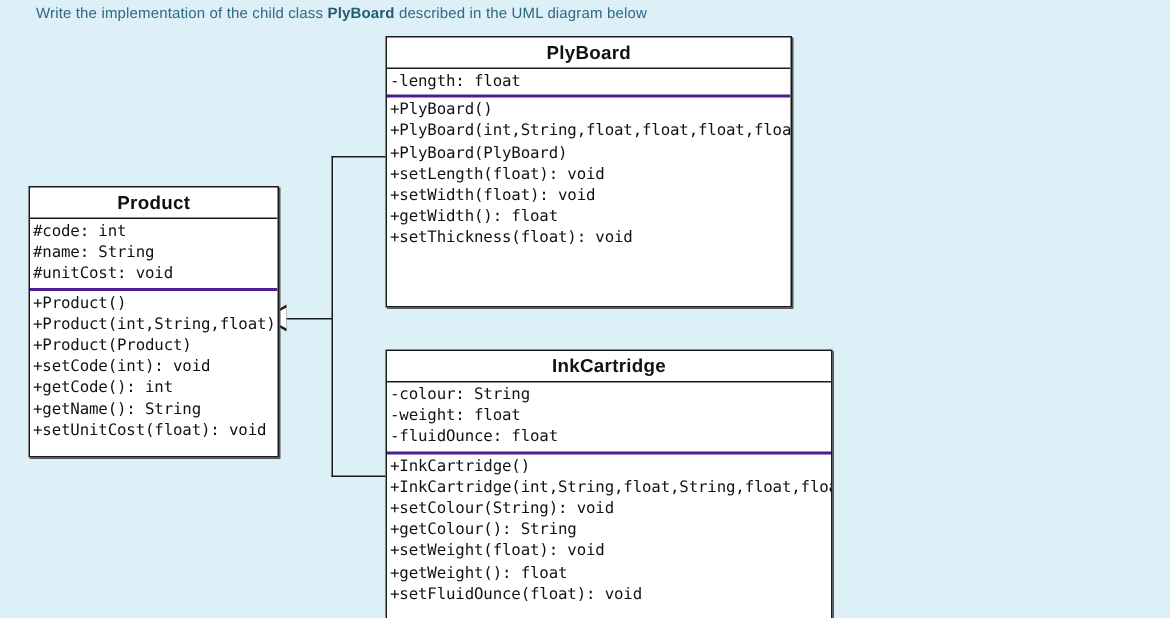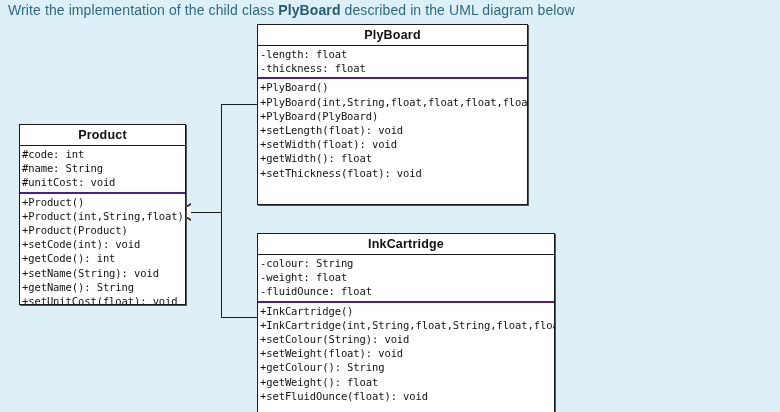--- a/index.html
+++ b/index.html
@@ -18,23 +18,23 @@
     position: absolute;
     left: 0;
     top: 0;
     width: 780px;
     height: 412px;
   }
 
   
   .prompt {
     position: absolute;
-    left: 8px;
+    left: 24px;
     top: 2px;
-    font-size: 14px;
+    font-size: 10px;
     color: #2e6a82;
     letter-spacing: 0.1px;
     white-space: nowrap;
     line-height: 16px;
   }
   .prompt .strong {
     font-weight: bold;
     color: #255c74;
   }
 
@@ -133,32 +133,30 @@
       <div class="uml-row">#code: int</div>
       <div class="uml-row">#name: String</div>
       <div class="uml-row">#unitCost: void</div>
     </div>
     <div class="uml-compartment uml-methods">
       <div class="uml-row">+Product()</div>
       <div class="uml-row">+Product(int,String,float)</div>
       <div class="uml-row">+Product(Product)</div>
       <div class="uml-row">+setCode(int): void</div>
       <div class="uml-row">+getCode(): int</div>
-      <div class="uml-row">+setName(String): void</div>
       <div class="uml-row">+getName(): String</div>
       <div class="uml-row">+setUnitCost(float): void</div>
 
     </div>
   </div>
 
   <div class="uml-class" style="left:257px; top:24px; width:271px; height:181px;">
     <div class="uml-title">PlyBoard</div>
     <div class="uml-compartment uml-attrs">
       <div class="uml-row">-length: float</div>
-      <div class="uml-row">-thickness: float</div>
     </div>
     <div class="uml-compartment uml-methods">
       <div class="uml-row">+PlyBoard()</div>
       <div class="uml-row">+PlyBoard(int,String,float,float,float,float)</div>
       <div class="uml-row">+PlyBoard(PlyBoard)</div>
       <div class="uml-row">+setLength(float): void</div>
       <div class="uml-row">+setWidth(float): void</div>
       <div class="uml-row">+getWidth(): float</div>
       <div class="uml-row">+setThickness(float): void</div>
 
@@ -169,21 +167,21 @@
     <div class="uml-title">InkCartridge</div>
     <div class="uml-compartment uml-attrs">
       <div class="uml-row">-colour: String</div>
       <div class="uml-row">-weight: float</div>
       <div class="uml-row">-fluidOunce: float</div>
     </div>
     <div class="uml-compartment uml-methods">
       <div class="uml-row">+InkCartridge()</div>
       <div class="uml-row">+InkCartridge(int,String,float,String,float,float)</div>
       <div class="uml-row">+setColour(String): void</div>
+      <div class="uml-row">+getColour(): String</div>
       <div class="uml-row">+setWeight(float): void</div>
-      <div class="uml-row">+getColour(): String</div>
       <div class="uml-row">+getWeight(): float</div>
       <div class="uml-row">+setFluidOunce(float): void</div>
 
     </div>
   </div>
 
 </div>
 
 </body></html>

